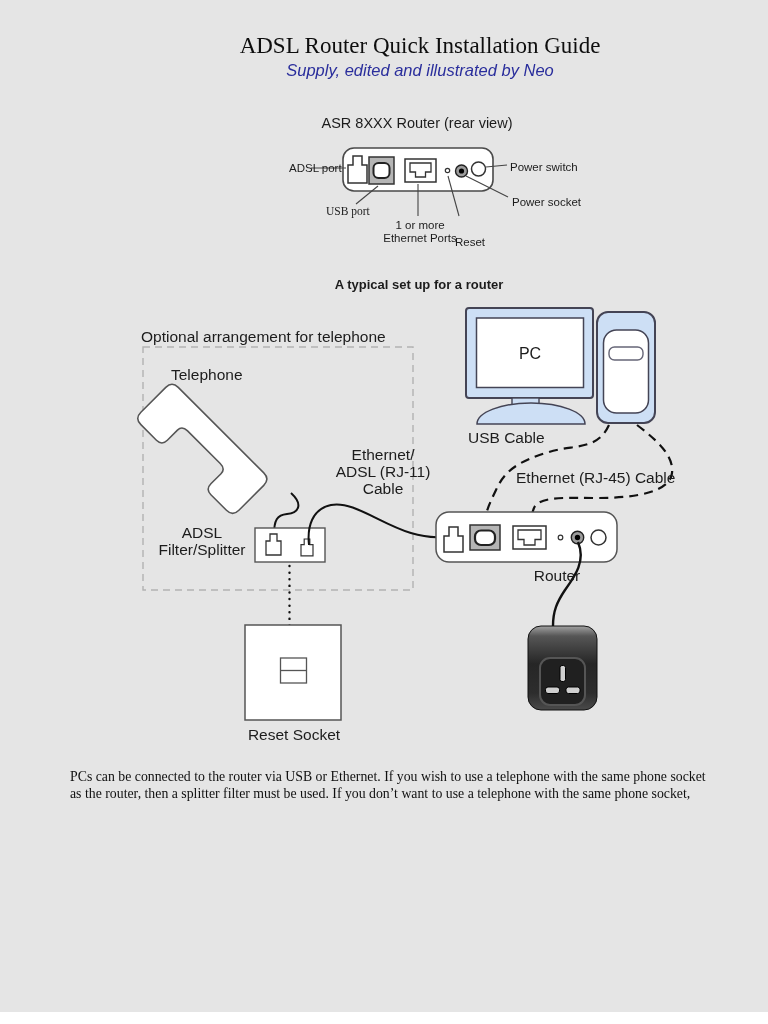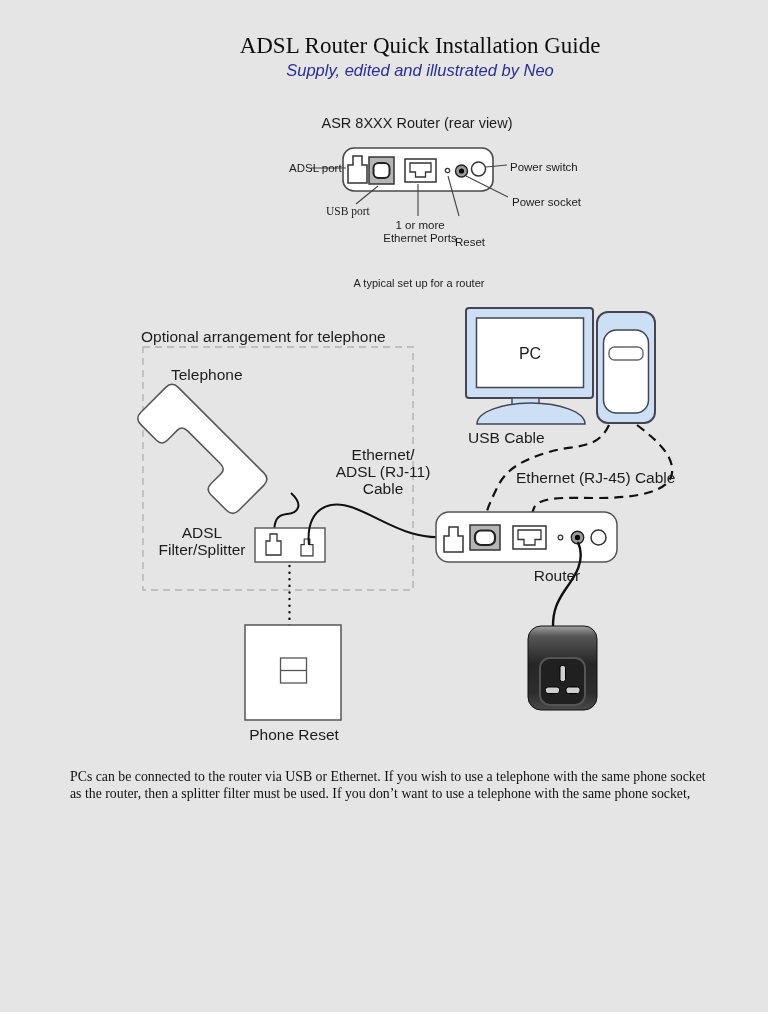--- a/index.html
+++ b/index.html
@@ -4,21 +4,21 @@
 <style>
   html,body{margin:0;padding:0;background:#ffffff;}
   .page{position:relative;width:768px;height:1012px;background:#e5e5e5;overflow:hidden;
         font-family:"Liberation Sans",sans-serif;}
   .art{position:absolute;left:0;top:0;}
   .txt{position:absolute;color:#1c1c1c;white-space:nowrap;}
   .ctr{text-align:center;}
   .title{font-family:"Liberation Serif",serif;font-size:23px;color:#0e0e0e;}
   .subtitle{font-style:italic;font-size:16.5px;color:#2a2e9c;}
   .h-rear{font-size:14.5px;}
-  .h-setup{font-size:11px;font-weight:normal;}
+  .h-setup{font-size:13px;font-weight:bold;}
   .small{font-size:11.5px;line-height:12.5px;}
   .dlabel{font-size:15.5px;line-height:17px;}
   .para{font-family:"Liberation Serif",serif;font-size:13.8px;line-height:17.2px;color:#101010;}
 </style>
 </head>
 <body>
 
 <div class="page">
 
   <svg class="art" width="768" height="1024" viewBox="0 0 768 1024">
@@ -136,21 +136,21 @@
   <div class="txt dlabel ctr" style="left:323px;top:446px;width:120px;">
     <div>Ethernet/</div>
     <div>ADSL (RJ-11)</div>
     <div>Cable</div>
   </div>
 
   <div class="txt ctr" style="left:500px;top:345px;width:60px;font-size:16px;">PC</div>
   <div class="txt dlabel" style="left:468px;top:429px;">USB Cable</div>
   <div class="txt dlabel" style="left:516px;top:469px;">Ethernet (RJ-45) Cable</div>
   <div class="txt dlabel ctr" style="left:522px;top:567px;width:70px;">Router</div>
-  <div class="txt dlabel ctr" style="left:244px;top:726px;width:100px;">Phone Reset</div>
+  <div class="txt dlabel ctr" style="left:244px;top:726px;width:100px;">Reset Socket</div>
 
 
   <div class="txt para" style="left:70px;top:768px;">
     <div>PCs can be connected to the router via USB or Ethernet. If you wish to use a telephone with the same phone socket</div>
     <div>as the router, then a splitter filter must be used. If you don’t want to use a telephone with the same phone socket,</div>
   </div>
 
 </div>
 
 </body></html>

